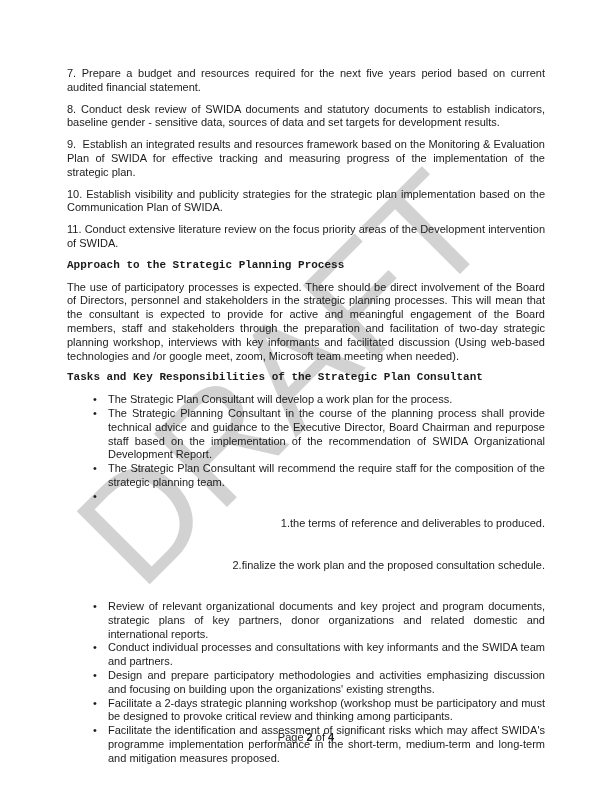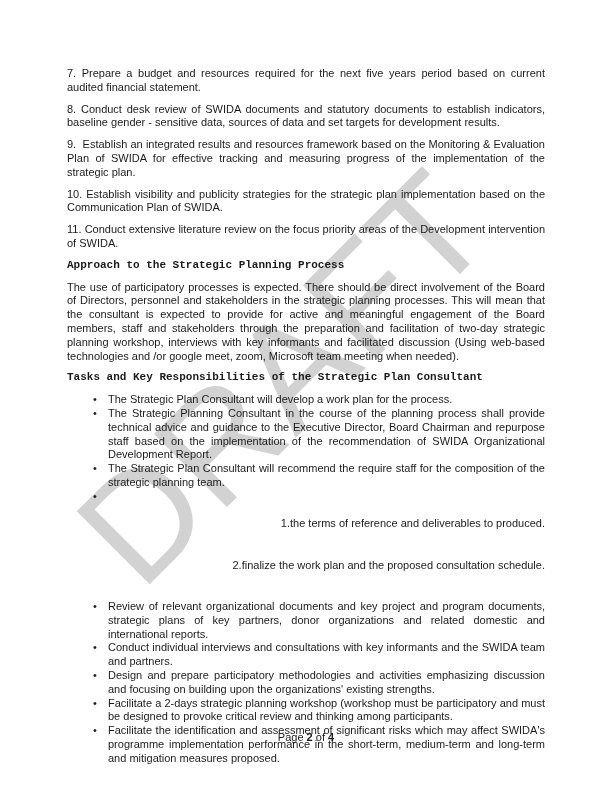--- a/index.html
+++ b/index.html
@@ -105,21 +105,21 @@
 
     <ul class="tasks">
       <li>The Strategic Plan Consultant will develop a work plan for the process.</li>
       <li>The Strategic Planning Consultant in the course of the planning process shall provide technical advice and guidance to the Executive Director, Board Chairman and repurpose staff based on the implementation of the recommendation of SWIDA Organizational Development Report.</li>
       <li>The Strategic Plan Consultant will recommend the require staff for the composition of the strategic planning team.</li>
       <li>
         <div class="subline">1.the terms of reference and deliverables to produced.</div>
         <div class="subline">2.finalize the work plan and the proposed consultation schedule.</div>
       </li>
       <li>Review of relevant organizational documents and key project and program documents, strategic plans of key partners, donor organizations and related domestic and international reports.</li>
-      <li>Conduct individual interviews and consultations with key informants and the SWIDA team and partners.</li>
+      <li>Conduct individual processes and consultations with key informants and the SWIDA team and partners.</li>
       <li>Design and prepare participatory methodologies and activities emphasizing discussion and focusing on building upon the organizations' existing strengths.</li>
       <li>Facilitate a 2-days strategic planning workshop (workshop must be participatory and must be designed to provoke critical review and thinking among participants.</li>
       <li>Facilitate the identification and assessment of significant risks which may affect SWIDA's programme implementation performance in the short-term, medium-term and long-term and mitigation measures proposed.</li>
 
     </ul>
 
   </div>
 
   <div class="footer">
     <span>Page</span>

